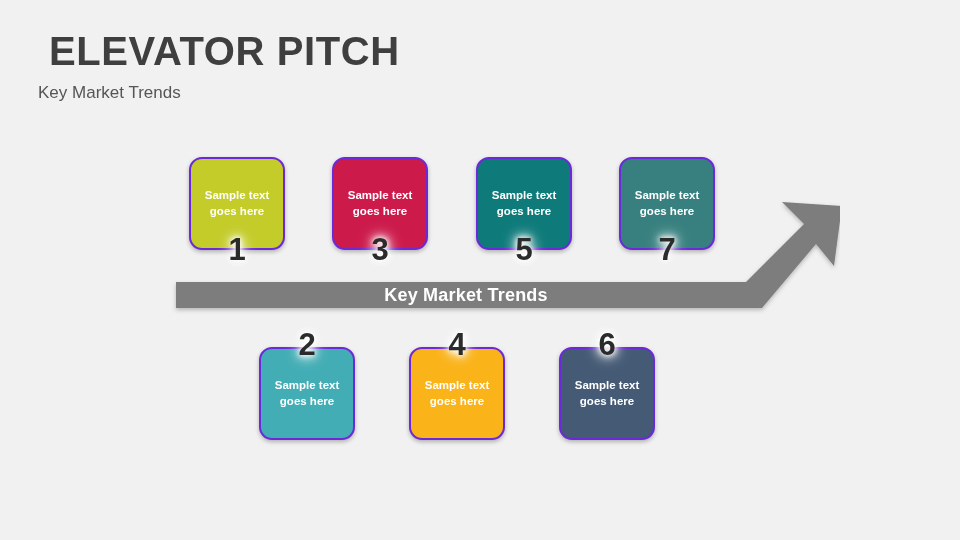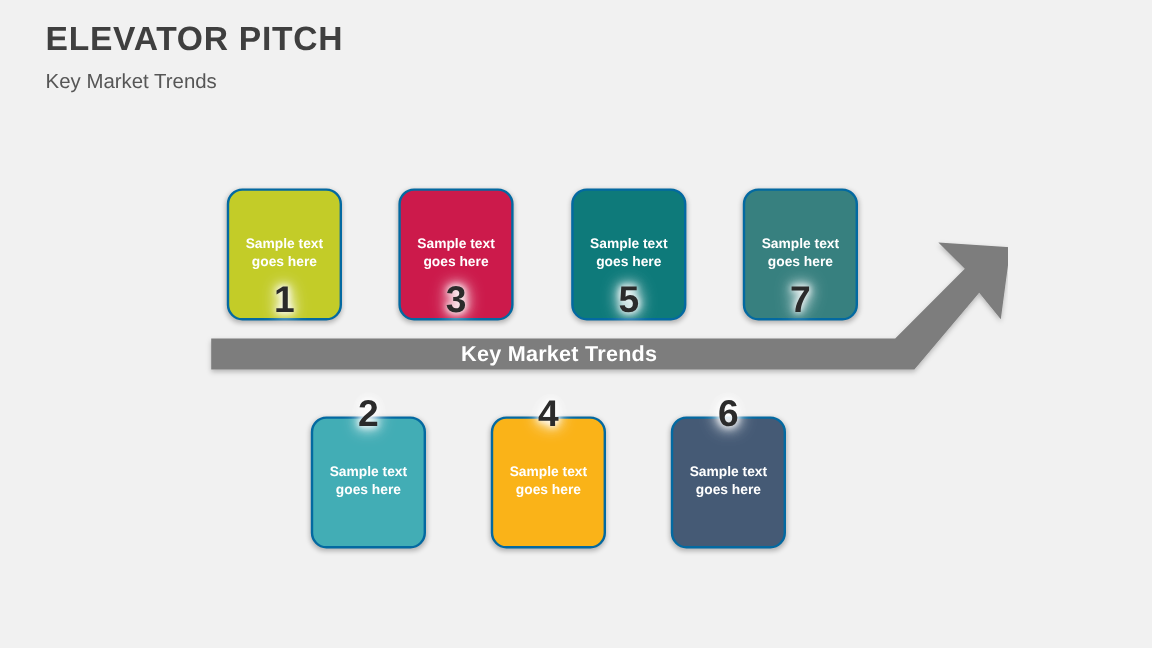--- a/index.html
+++ b/index.html
@@ -22,26 +22,26 @@
   }
 
   
   #header {
     position: absolute;
     left: 38px;
     top: 18px;
     width: 600px;
   }
   #slide-title {
-    font-size: 28px;
+    font-size: 40px;
     font-weight: bold;
     color: #3F3F3F;
     letter-spacing: 0.6px;
     line-height: 1.1;
-    margin: 0;
+    margin: 11px;
     white-space: nowrap;
   }
   #slide-subtitle {
     font-size: 17px;
     font-weight: normal;
     color: #565656;
     margin: 10px 0 0 0;
     line-height: 1.1;
     white-space: nowrap;
   }
@@ -74,23 +74,23 @@
     font-size: 18px;
     font-weight: bold;
     letter-spacing: 0.2px;
     white-space: nowrap;
   }
 
   
   .step-box {
     position: absolute;
     width: 96px;
-    height: 110px;
+    height: 93px;
     border-radius: 13px;
-    border: 2px solid #0369a1;
+    border: 2px solid #6d28d9;
     box-sizing: border-box;
     box-shadow: 0 2px 4px rgba(0,0,0,0.27);
     display: flex;
     align-items: center;
     justify-content: center;
   }
   .step-text {
     color: #FFFFFF;
     font-size: 11.5px;
     font-weight: bold;

